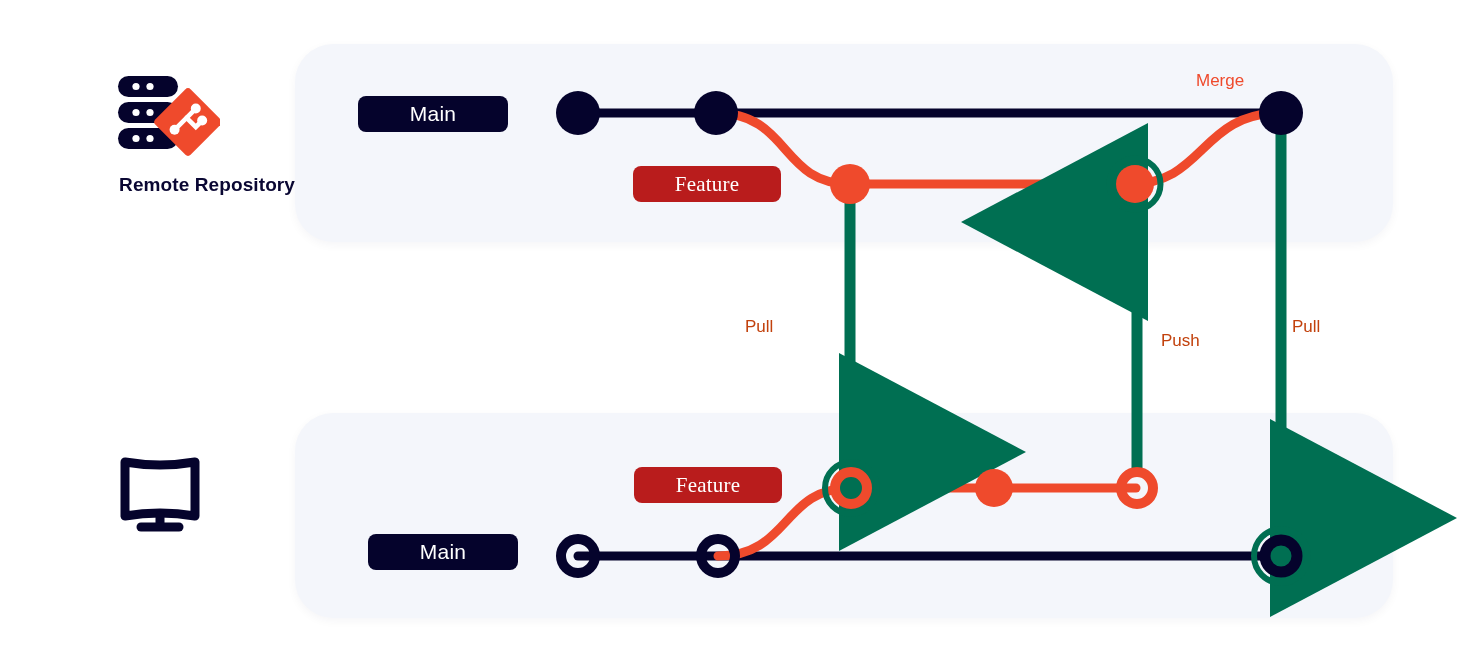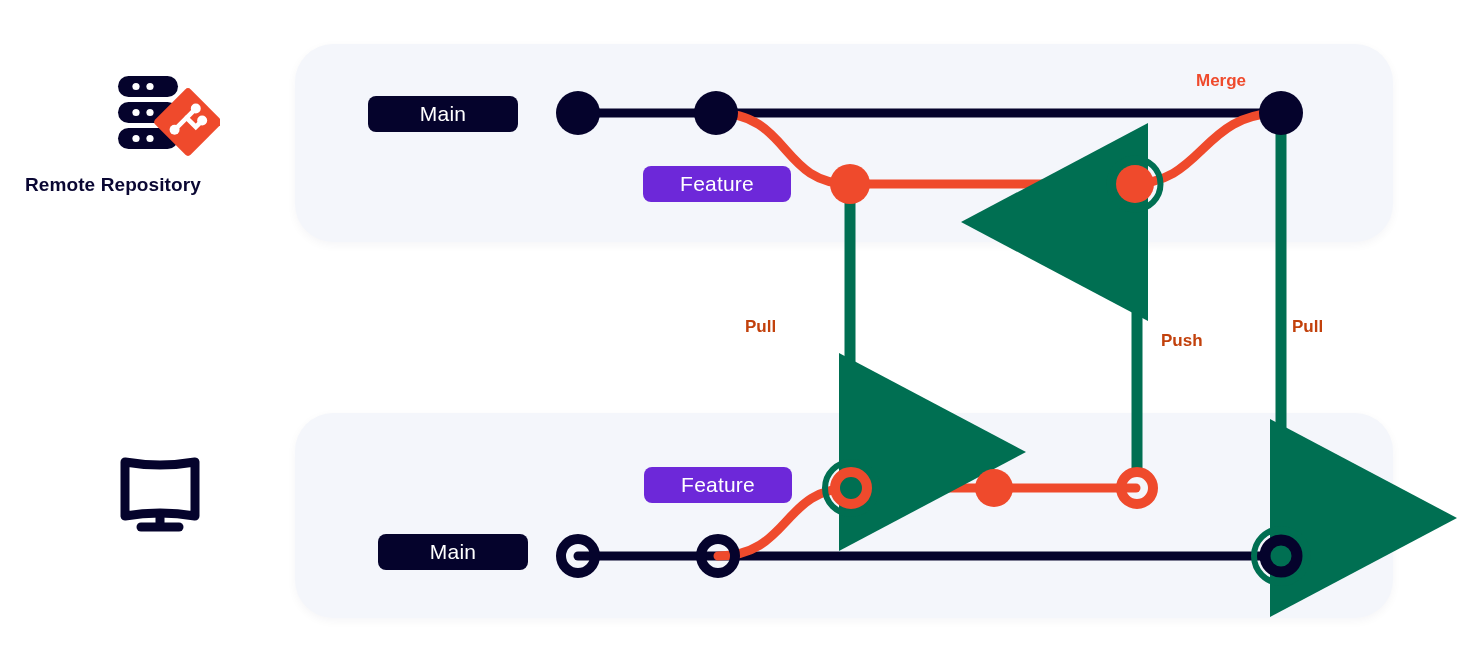--- a/index.html
+++ b/index.html
@@ -31,21 +31,21 @@
     border-radius: 38px;
     box-shadow: 0 3px 10px rgba(20,20,60,0.045);
   }
   #panel-remote { left: 295px; top: 44px;  width: 1098px; height: 198px; }
   #panel-local  { left: 295px; top: 413px; width: 1098px; height: 205px; }
 
   
   .side-group {
     position: absolute;
     width: 270px;
-    text-align: left;
+    text-align: right;
   }
   #group-remote { left: 25px; top: 72px; }
   #group-local  { left: 25px; top: 448px; }
 
   .side-icon {
     height: 86px;
     display: flex;
     align-items: center;
     justify-content: center;
   }
@@ -63,35 +63,34 @@
     position: absolute;
     display: flex;
     align-items: center;
     justify-content: center;
     border-radius: 8px;
     color: #ffffff;
     font-size: 21px;
     font-weight: 500;
     letter-spacing: 0.2px;
     box-sizing: border-box;
-    margin-left: 10px;
   }
   .pill-main    { background: #05032c; }
-  .pill-feature { background: #6d28d9; }
+  .pill-feature { background: #b91c1c; font-family: Liberation Serif, serif; }
 
   #pill-remote-main    { left: 358px; top: 96px;  width: 150px; height: 36px; }
   #pill-remote-feature { left: 633px; top: 166px; width: 148px; height: 36px; }
   #pill-local-feature  { left: 634px; top: 467px; width: 148px; height: 36px; }
   #pill-local-main     { left: 368px; top: 534px; width: 150px; height: 36px; }
 
   
   .annot {
     position: absolute;
     font-size: 17px;
-    font-weight: bold;
+    font-weight: normal;
     white-space: nowrap;
   }
   .annot-merge { color: #ef4a2c; }
   .annot-op    { color: #c2410c; }
 
   #annot-merge      { left: 1196px; top: 71px; }
   #annot-pull-left  { left: 745px;  top: 317px; }
   #annot-push       { left: 1161px; top: 331px; }
   #annot-pull-right { left: 1292px; top: 317px; }
 

